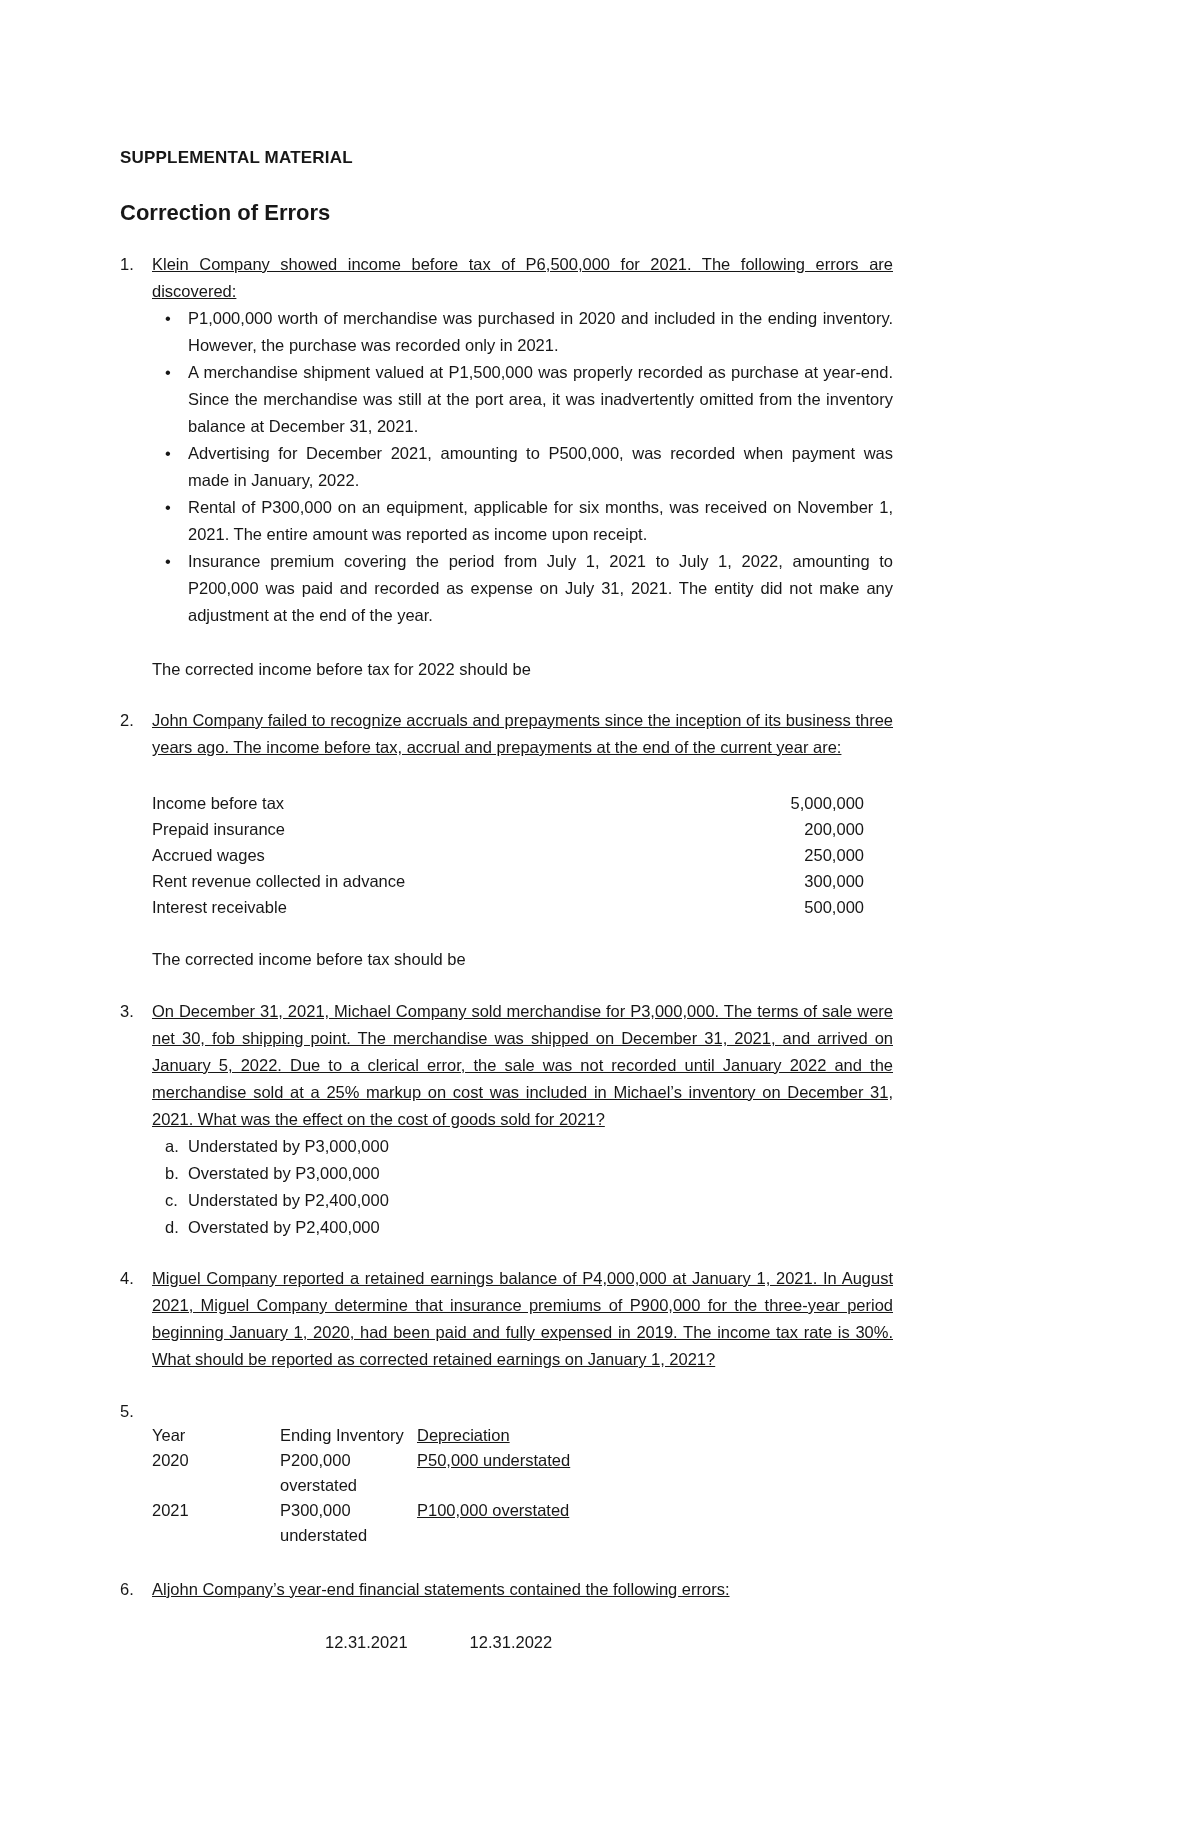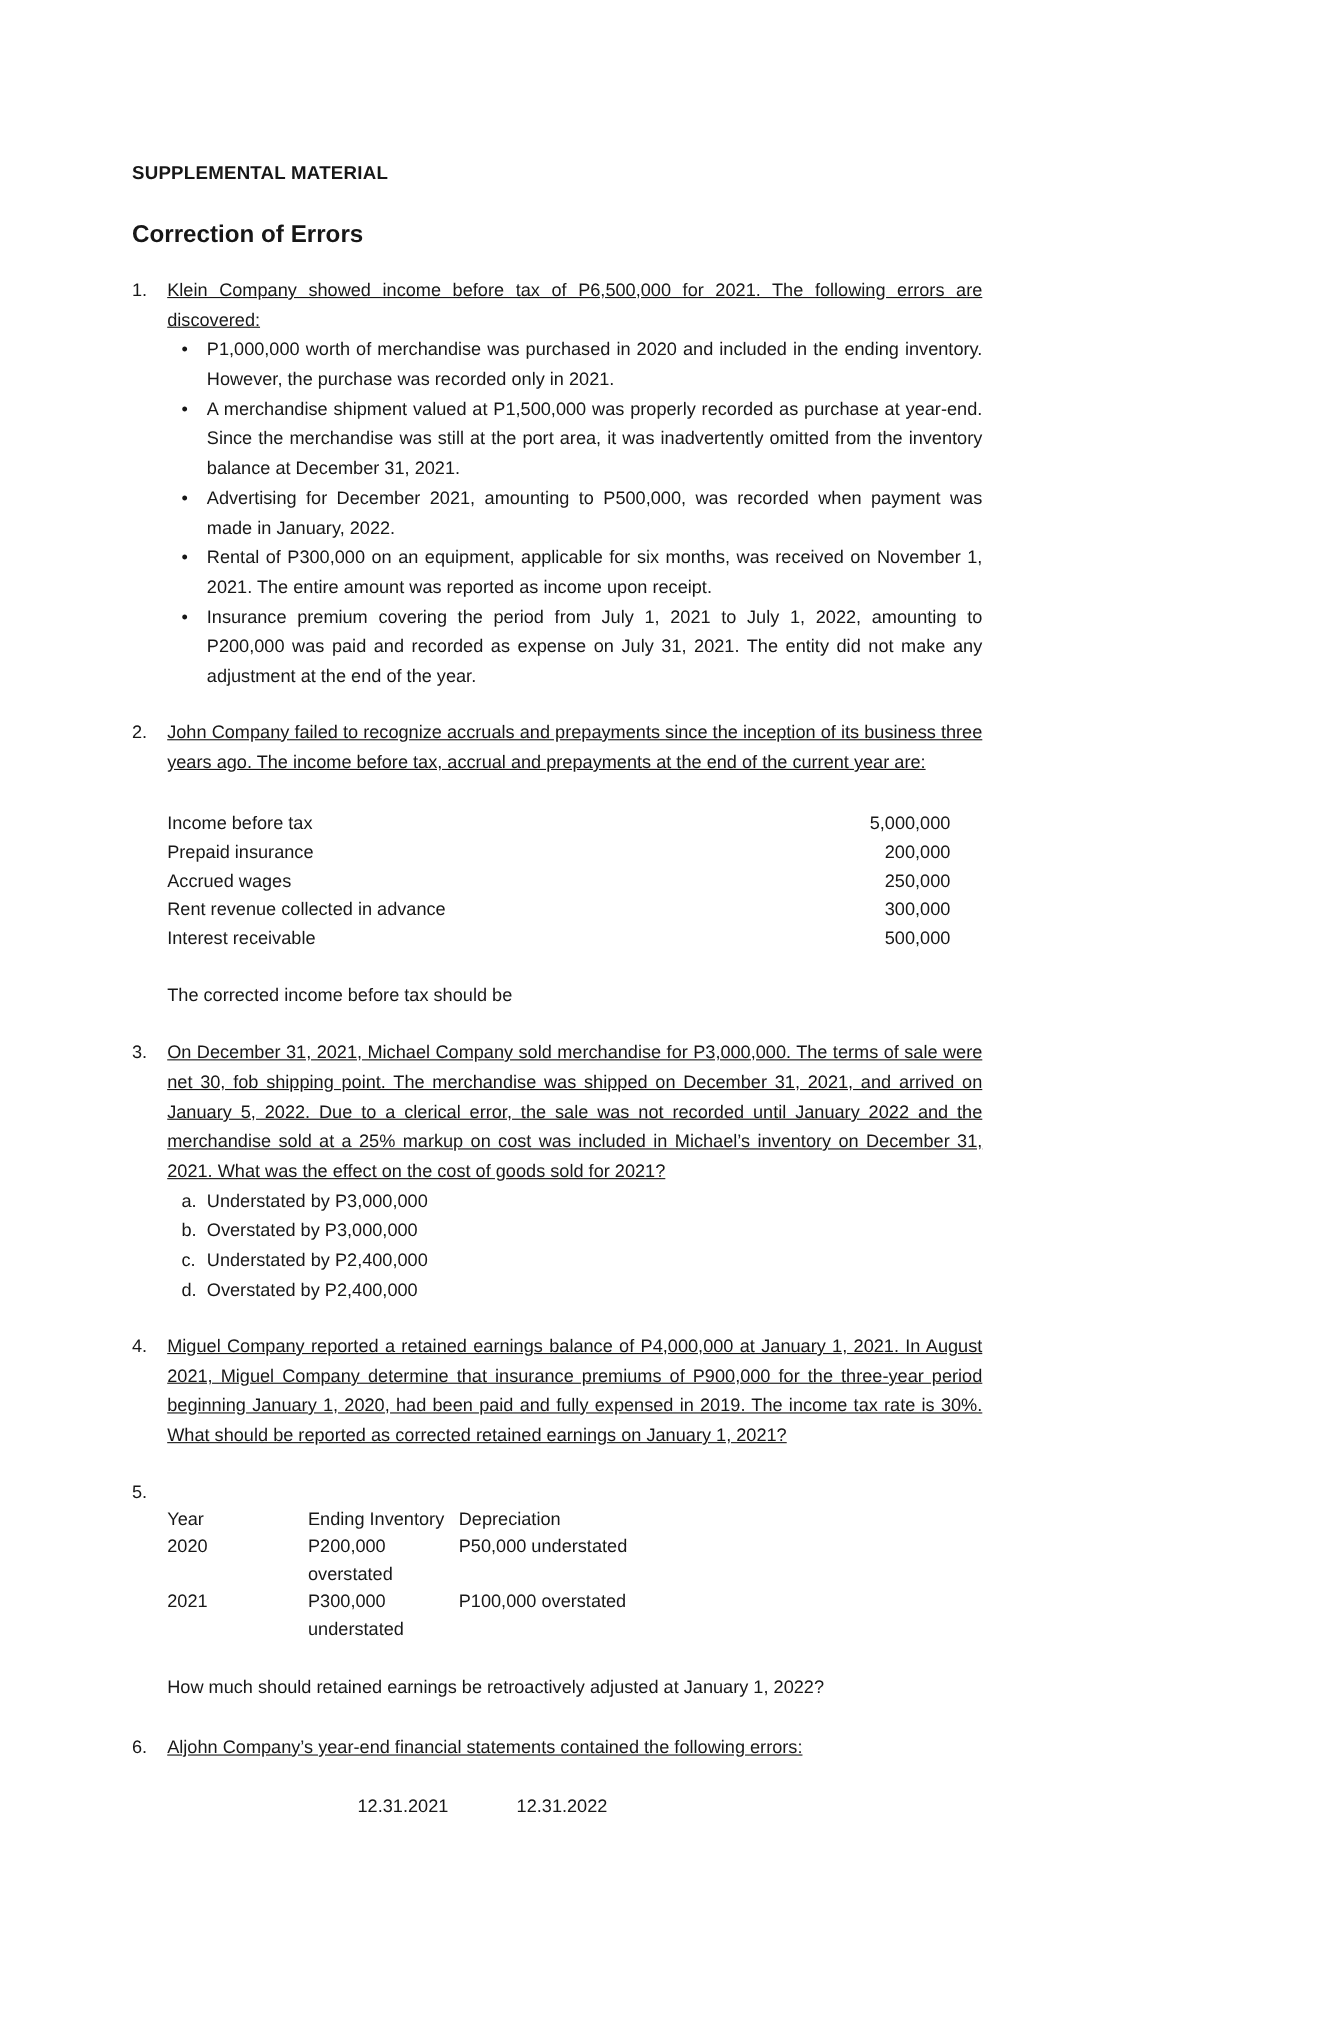--- a/index.html
+++ b/index.html
@@ -43,21 +43,21 @@
   
   .options { list-style:none; }
   .option { display:flex; align-items:flex-start; }
   .opt-letter { flex:0 0 23px; margin-left:13px; }
   .opt-text { flex:1 1 auto; }
   
   .errors-table { margin-top:25px; }
   .et-row { display:flex; line-height:25px; }
   .et-c1 { flex:0 0 128px; }
   .et-c2 { flex:0 0 137px; }
-  .et-c3 { flex:1 1 auto; }
+  .et-c3 { flex:1 1 auto;text-decoration:underline; }
   
   .year-cols { margin-top:26px; }
   .year-col { display:inline-block; width:140px; }
   .year-col.first { margin-left:173px; }
 </style>
 </head>
 <body>
 
 <div class="page">
 
@@ -83,20 +83,21 @@
         </li>
         <li class="bullet">
           <span class="bullet-marker">•</span>
           <span class="bullet-text">Rental of P300,000 on an equipment, applicable for six months, was received on November 1, 2021. The entire amount was reported as income upon receipt.</span>
         </li>
         <li class="bullet">
           <span class="bullet-marker">•</span>
           <span class="bullet-text">Insurance premium covering the period from July 1, 2021 to July 1, 2022, amounting to P200,000 was paid and recorded as expense on July 31, 2021. The entity did not make any adjustment at the end of the year.</span>
         </li>
       </ul>
+      <div class="closing">The corrected income before tax for 2022 should be</div>
     </div>
   </div>
 
   <div class="problem mb25">
     <div class="pnum">2.</div>
     <div class="pbody">
       <div class="ptext">John Company failed to recognize accruals and prepayments since the inception of its business three years ago. The income before tax, accrual and prepayments at the end of the current year are:</div>
       <div class="schedule">
         <div class="schedule-row">
           <span class="schedule-label">Income before tax</span>
@@ -168,21 +169,20 @@
           <span class="et-c1">2020</span>
           <span class="et-c2">P200,000 overstated</span>
           <span class="et-c3">P50,000 understated</span>
         </div>
         <div class="et-row">
           <span class="et-c1">2021</span>
           <span class="et-c2">P300,000 understated</span>
           <span class="et-c3">P100,000 overstated</span>
         </div>
       </div>
-      <div class="closing">How much should retained earnings be retroactively adjusted at January 1, 2022?</div>
     </div>
   </div>
 
   <div class="problem">
     <div class="pnum">6.</div>
     <div class="pbody">
       <div class="ptext">Aljohn Company’s year-end financial statements contained the following errors:</div>
       <div class="year-cols">
         <span class="year-col first">12.31.2021</span>
         <span class="year-col">12.31.2022</span>

